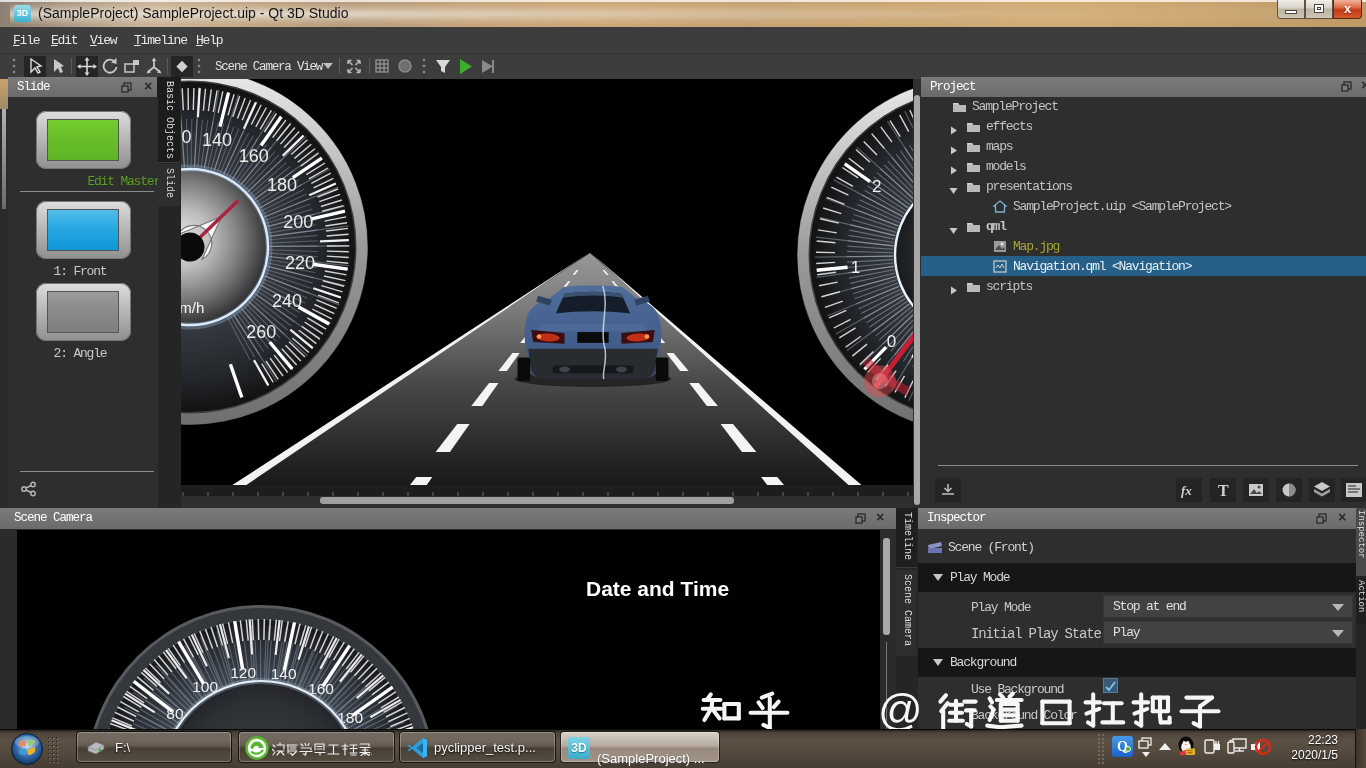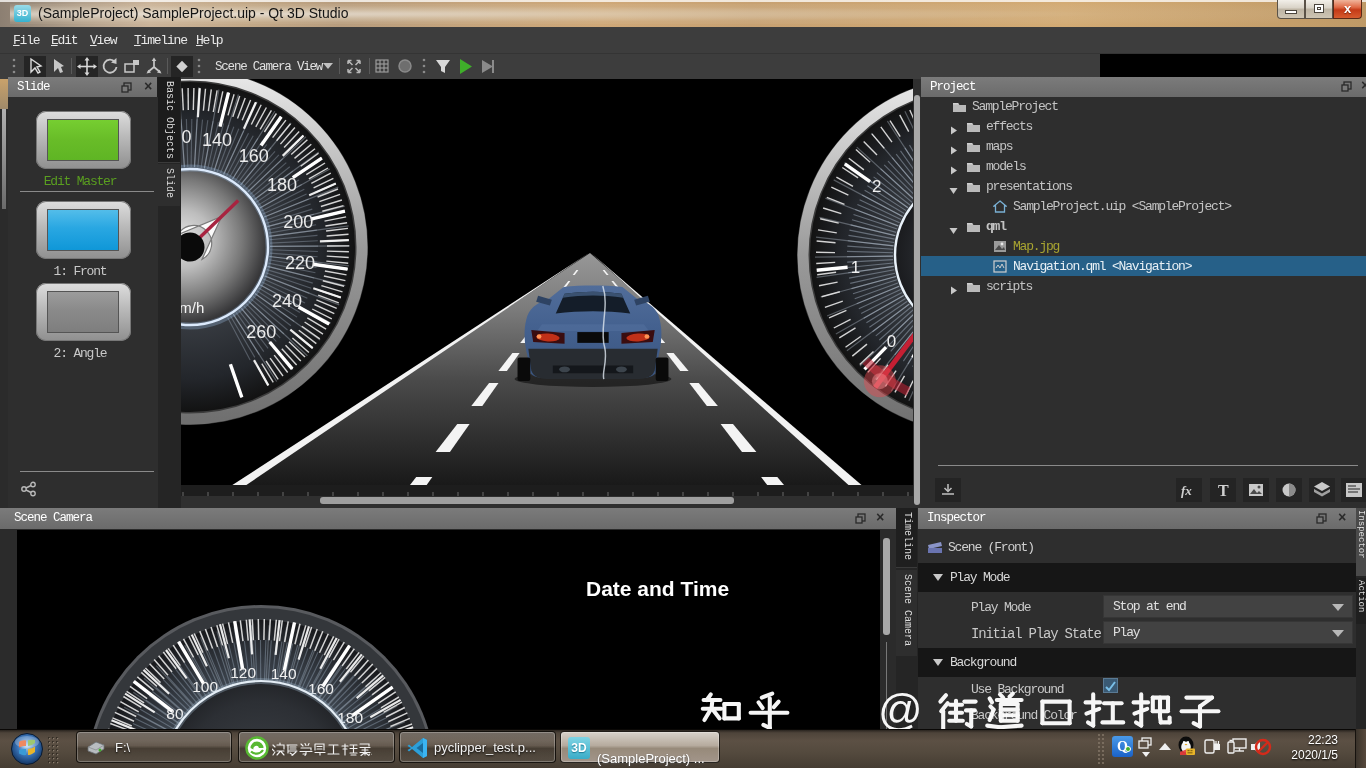--- a/index.html
+++ b/index.html
@@ -26,21 +26,21 @@
     </div>
   </div>
 <div class="abs" style="left:1333px;top:0;width:29px;height:19px;background:linear-gradient(#f0b49a,#e06b47 40%,#c43a17 55%,#d65b2e);border:1px solid #5a2a18;border-top:none;border-radius:0 0 4px 0;color:#fff;font-weight:bold;font-size:13px;text-align:center;line-height:17px;text-shadow:0 1px 1px #7a2a10">x</div>
 <div class="abs mono" style="left:0;top:27px;width:1366px;height:27px;background:#3d3d3d;border-bottom:1px solid #343434;color:#e8e8e8;font-size:13px">
 <span class="abs" style="left:13px;top:6px"><u>F</u>ile</span>
 <span class="abs" style="left:51px;top:6px"><u>E</u>dit</span>
 <span class="abs" style="left:90px;top:6px"><u>V</u>iew</span>
 <span class="abs" style="left:134px;top:6px"><u>T</u>imeline</span>
 <span class="abs" style="left:196px;top:6px"><u>H</u>elp</span>
 </div>
-<div class="abs" style="left:0;top:54px;width:1100px;height:25px;background:#3d3d3d">
+<div class="abs" style="left:0;top:54px;width:1366px;height:25px;background:#3d3d3d">
 <div class="abs" style="left:11px;top:2px"><svg width="6" height="21">
         <circle cx="3" cy="4" r="1.3" fill="#8a8a8a"></circle>
         <circle cx="3" cy="10" r="1.3" fill="#8a8a8a"></circle>
         <circle cx="3" cy="16" r="1.3" fill="#8a8a8a"></circle>
       </svg></div>
 <div class="abs" style="left:24px;top:2px;width:22px;height:21px;background:#252525;"><svg width="22" height="21">
         <path d="M7 3 L7 16 L11 12 L14 17 L16 16 L13 11 L17 10 Z" fill="none" stroke="#dcdcdc" stroke-width="1.4"></path>
       </svg></div>
 <div class="abs" style="left:47px;top:2px;width:22px;height:21px;"><svg width="22" height="21">
         <path d="M7 3 L7 16 L11 12 L13 17 L16 16 L14 11 L17 10 Z" fill="#c8c8c8"></path>
@@ -140,21 +140,21 @@
           <rect x="1" y="4" width="6" height="6" fill="#7b7b7b" stroke="#2a2a2a" stroke-width="1.3"></rect>
         </svg></div>
 <div class="ticon" style="left:136px;top:4px;font-weight:bold;color:#2a2a2a">×</div>
 </div>
   </div>
 
 <div class="abs" style="left:8px;top:97px;width:150px;height:411px;background:#2e2e2e">
 <div class="abs" style="left:28px;top:14px;width:95px;height:58px;border-radius:10px;background:linear-gradient(#dedede,#b9b9b9 45%,#8f8f8f);box-shadow:inset 0 0 0 1px #777">
 <div class="abs" style="left:11px;top:8px;width:72px;height:42px;background:linear-gradient(#76ce31,#68bc28 50%,#5fb524);border:1px solid #555"></div>
     </div>
-<div class="abs mono" style="left:-8px;top:77px;width:160px;text-align:center;color:#5a9e20;font-size:13px">Edit Master</div>
+<div class="abs mono" style="left:-8px;top:77px;width:160px;text-align:right;color:#5a9e20;font-size:13px">Edit Master</div>
 <div class="abs" style="left:12px;top:94px;width:134px;height:1px;background:#8a8a8a"></div>
 <div class="abs" style="left:28px;top:104px;width:95px;height:58px;border-radius:10px;background:linear-gradient(#dedede,#b9b9b9 45%,#8f8f8f);box-shadow:inset 0 0 0 1px #777">
 <div class="abs" style="left:11px;top:8px;width:72px;height:42px;background:linear-gradient(#53bdea,#29a7e2 45%,#0f97d8);border:1px solid #555"></div>
     </div>
 <div class="abs mono" style="left:-8px;top:167px;width:160px;text-align:center;color:#c8c8c8;font-size:13px">1: Front</div>
 <div class="abs" style="left:28px;top:186px;width:95px;height:58px;border-radius:10px;background:linear-gradient(#dedede,#b9b9b9 45%,#8f8f8f);box-shadow:inset 0 0 0 1px #777">
 <div class="abs" style="left:11px;top:8px;width:72px;height:42px;background:linear-gradient(#9c9c9c,#8a8a8a 45%,#7e7e7e);border:1px solid #555"></div>
     </div>
 <div class="abs mono" style="left:-8px;top:249px;width:160px;text-align:center;color:#c8c8c8;font-size:13px">2: Angle</div>
 <div class="abs" style="left:12px;top:374px;width:134px;height:1px;background:#8a8a8a"></div>

